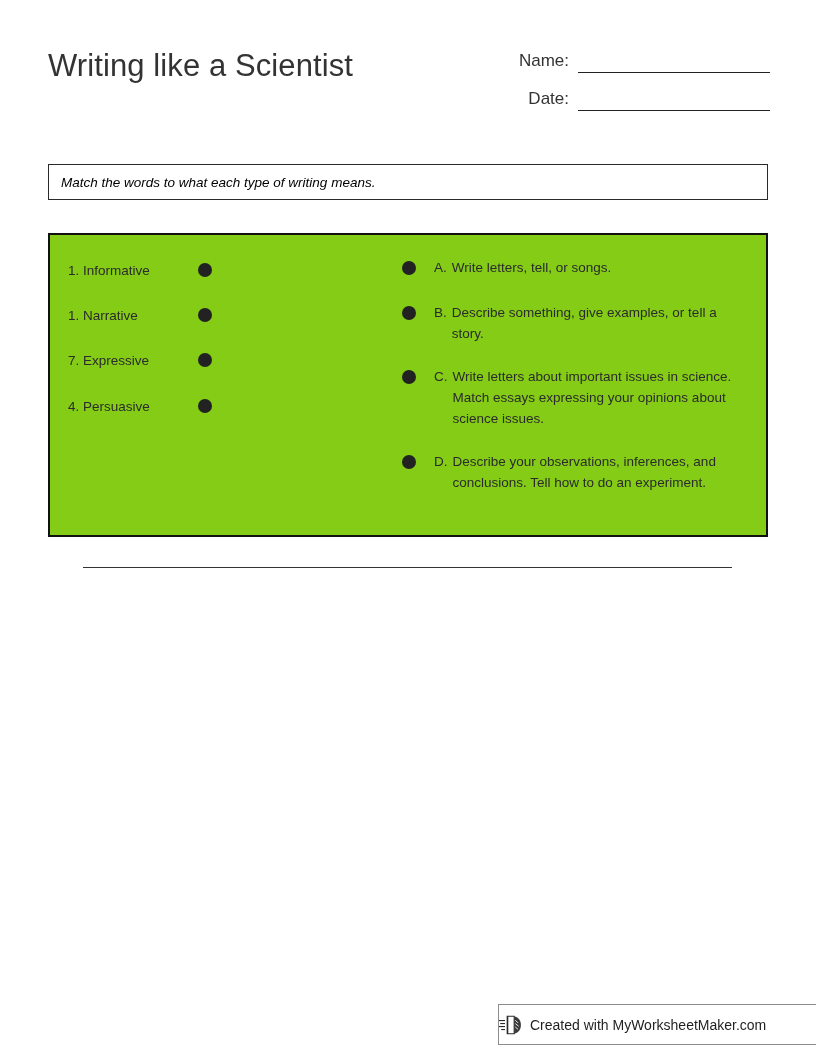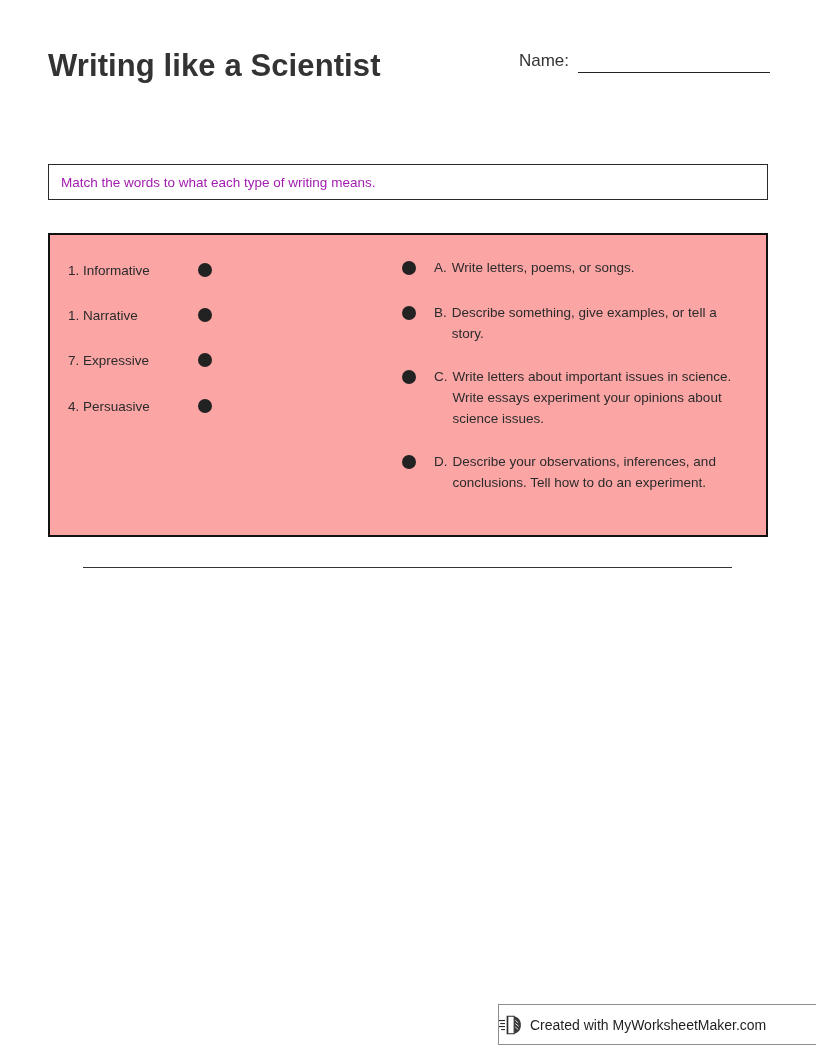--- a/index.html
+++ b/index.html
@@ -21,21 +21,21 @@
     position: absolute;
     left: 0; top: 0;
     width: 816px;
     height: 140px;
   }
   #worksheet-title {
     position: absolute;
     left: 48px;
     top: 48px;
     font-size: 31px;
-    font-weight: 700;
+    font-weight: 400;
     letter-spacing: 0.1px;
     color: #333333;
     white-space: nowrap;
   }
   .field-row {
     position: absolute;
     display: flex;
     align-items: flex-end;
   }
   #name-row { left: 440px; top: 50px; width: 330px; justify-content: flex-end; }
@@ -62,34 +62,35 @@
     width: 720px;
     height: 36px;
     box-sizing: border-box;
     border: 1.4px solid #2a2a2a;
     background: #ffffff;
     display: flex;
     align-items: center;
   }
   #instruction-text {
     font-size: 13.5px;
-    color: #a21caf;
+    color: #000000;
     padding-left: 12px;
+    font-style: italic;
   }
 
   
   #matching-box {
     position: absolute;
     left: 48px;
     top: 233px;
     width: 720px;
     height: 304px;
     box-sizing: border-box;
     border: 2.2px solid #111111;
-    background: #fca5a5;
+    background: #84cc16;
   }
 
   
   #left-column {
     position: absolute;
     left: 0;
     top: 0;
     width: 300px;
   }
   .left-item {
@@ -198,20 +199,24 @@
 
 <div id="header">
 
   <div id="worksheet-title">Writing like a Scientist</div>
 
   <div class="field-row" id="name-row">
     <span class="field-label">Name:</span>
     <span class="field-line"></span>
   </div>
 
+  <div class="field-row" id="date-row">
+    <span class="field-label">Date:</span>
+    <span class="field-line"></span>
+  </div>
 
 </div>
 
 <div id="instruction-box">
   <span id="instruction-text">Match the words to what each type of writing means.</span>
 </div>
 
 <div id="matching-box">
 
   <div id="left-column">
@@ -247,41 +252,41 @@
   </div>
 
   <div id="right-column">
 
     <div class="right-item" style="top: 22px;">
       <span class="right-dot-wrap">
         <span class="dot"></span>
       </span>
       <span class="right-text">
         <span class="right-letter">A.</span>
-        <span class="right-body">Write letters, poems, or songs.</span>
+        <span class="right-body">Write letters, tell, or songs.</span>
       </span>
     </div>
 
     <div class="right-item" style="top: 67px;">
       <span class="right-dot-wrap">
         <span class="dot"></span>
       </span>
       <span class="right-text">
         <span class="right-letter">B.</span>
         <span class="right-body">Describe something, give examples, or tell a story.</span>
       </span>
     </div>
 
     <div class="right-item" style="top: 131px;">
       <span class="right-dot-wrap">
         <span class="dot"></span>
       </span>
       <span class="right-text">
         <span class="right-letter">C.</span>
-        <span class="right-body">Write letters about important issues in science. Write essays experiment your opinions about science issues.</span>
+        <span class="right-body">Write letters about important issues in science. Match essays expressing your opinions about science issues.</span>
       </span>
     </div>
 
     <div class="right-item" style="top: 216px;">
       <span class="right-dot-wrap">
         <span class="dot"></span>
       </span>
       <span class="right-text">
         <span class="right-letter">D.</span>
         <span class="right-body">Describe your observations, inferences, and conclusions. Tell how to do an experiment.</span>

